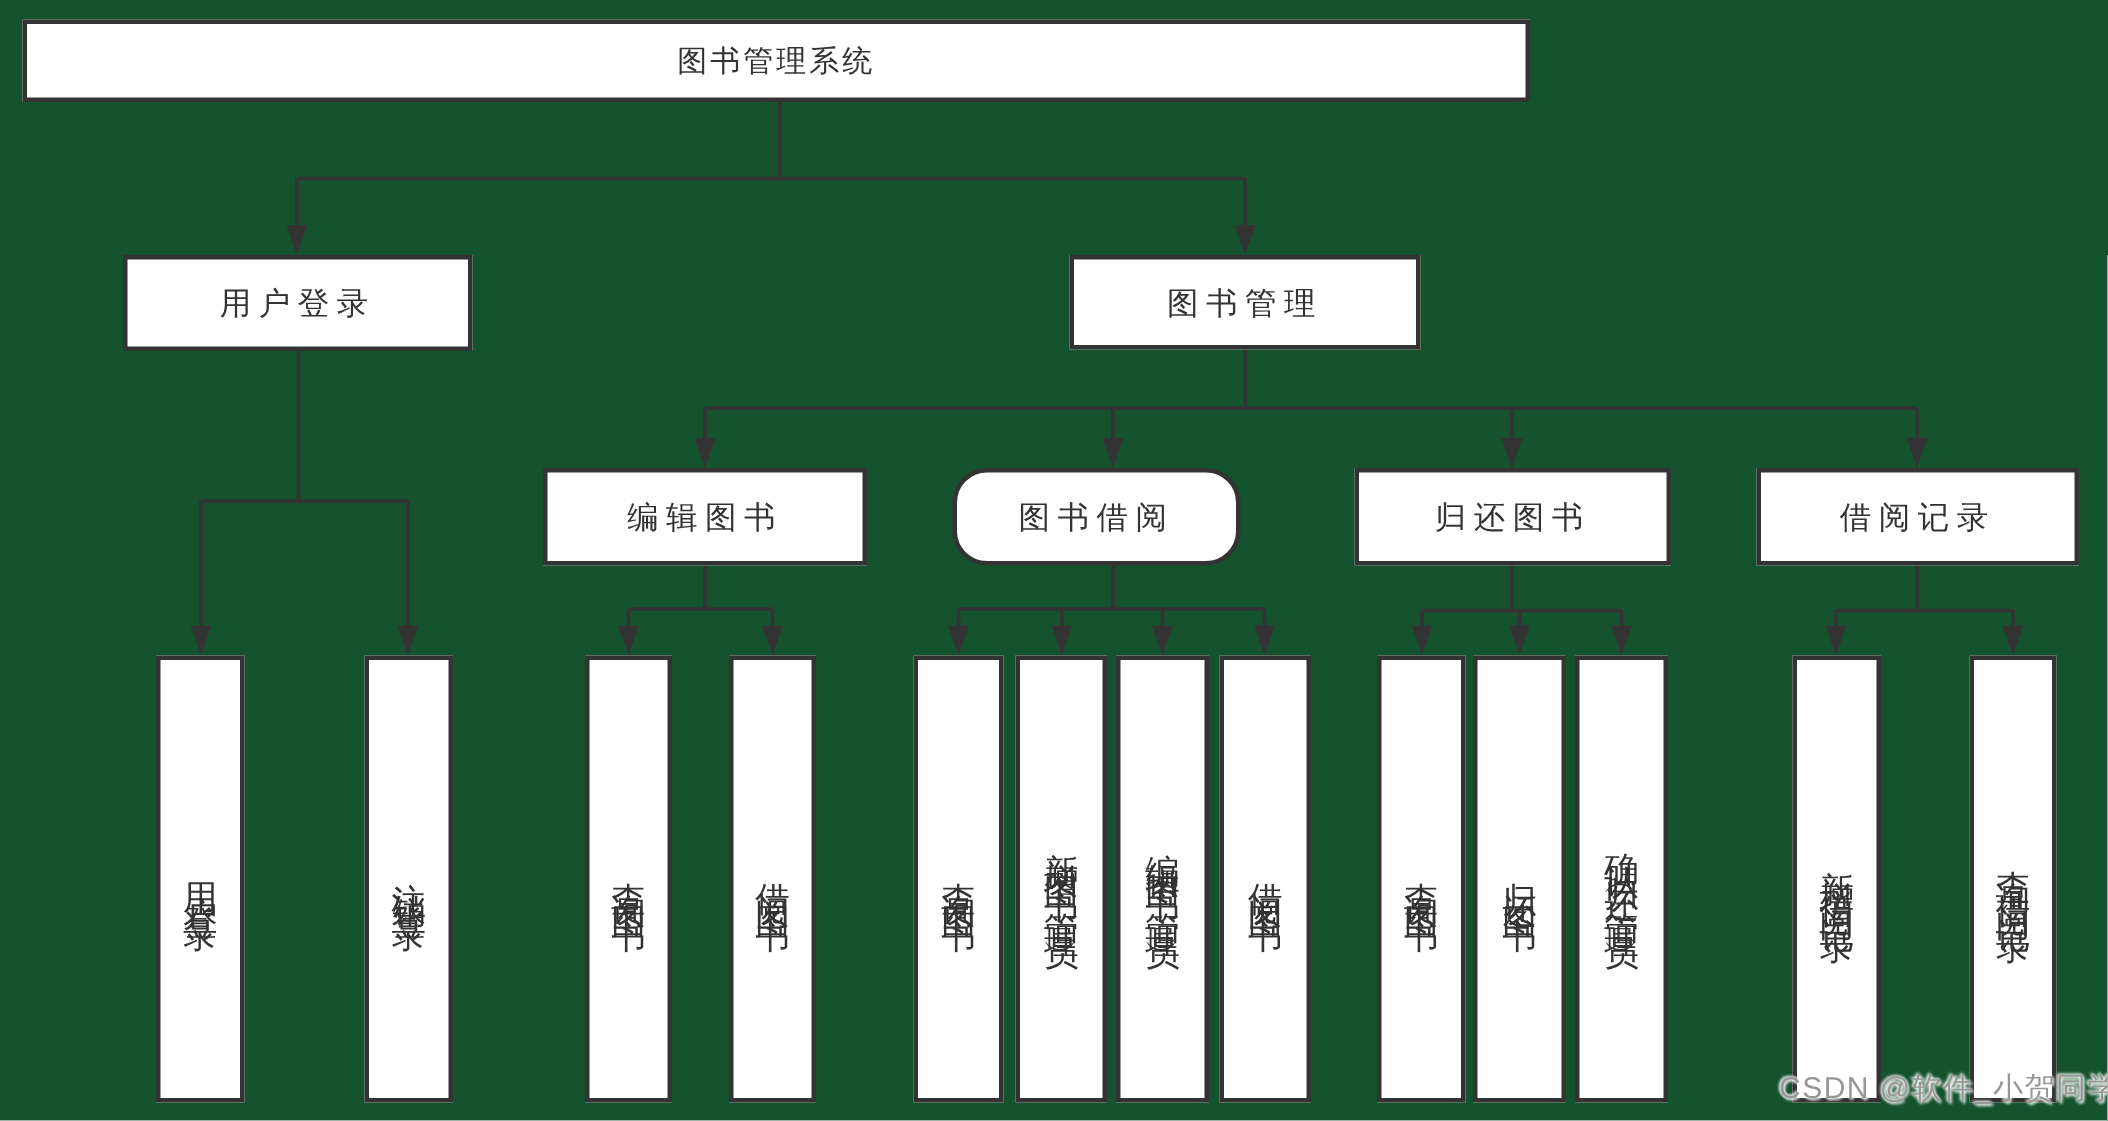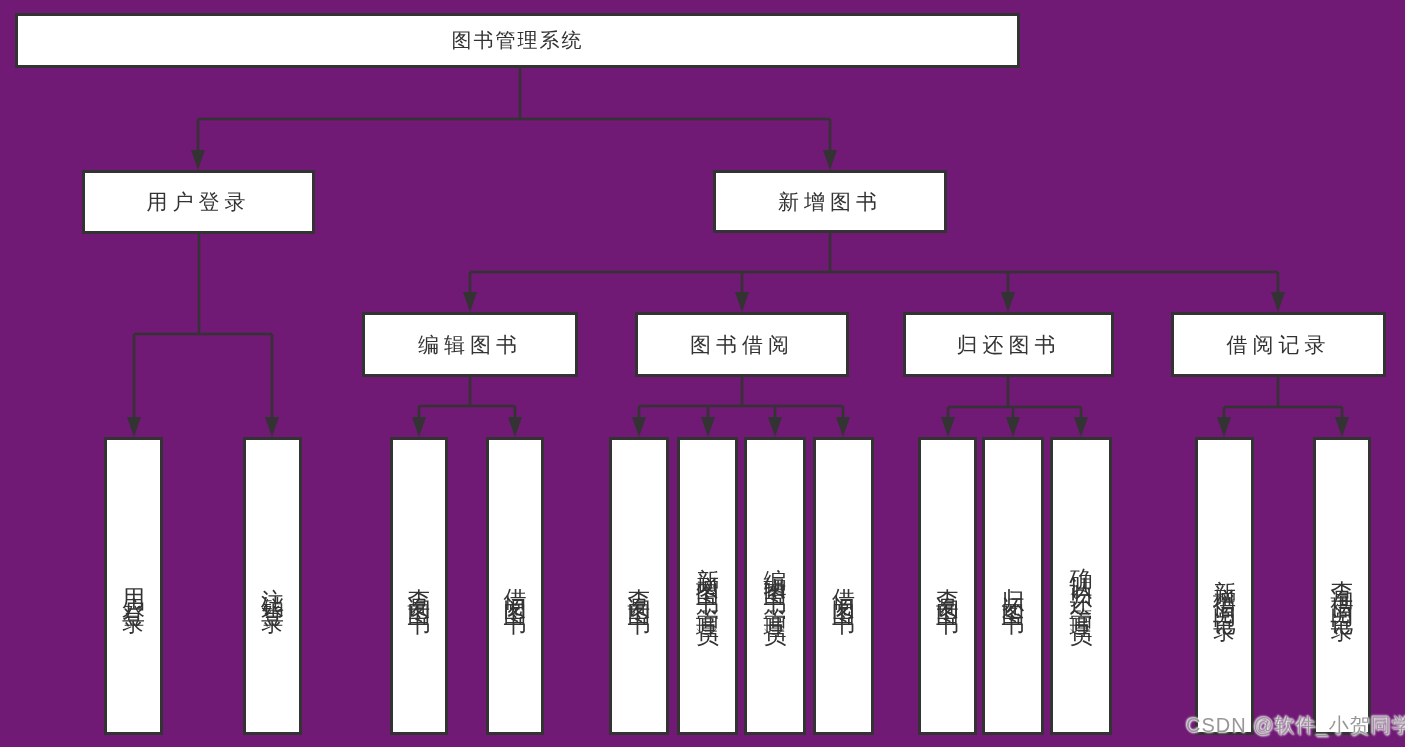--- a/index.html
+++ b/index.html
@@ -1,20 +1,20 @@
 <!DOCTYPE html>
 <html><head>
 <meta charset="utf-8">
 <style>
   html, body { margin: 0; padding: 0; background: #ffffff; }
   .canvas {
     position: relative;
     width: 1405px;
     height: 747px;
-    background: #701a75;
+    background: #14532d;
     font-family: "Liberation Sans", sans-serif;
     color: #333333;
     overflow: hidden;
   }
   svg.connectors {
     position: absolute;
     left: 0; top: 0;
     width: 1405px; height: 747px;
   }
   .node {
@@ -98,24 +98,24 @@
     <g>
       <path d="M1278 377 V407 M1224 407 H1342 M1224 407 V422 M1342 407 V422"></path>
       <polygon fill="#333333" stroke="none" points="1217,417 1231,417 1224,437"></polygon>
       <polygon fill="#333333" stroke="none" points="1335,417 1349,417 1342,437"></polygon>
     </g>
   </svg>
 
   <div class="node title-node" style="left:15px; top:13px; width:1005px; height:55px;">图书管理系统</div>
 
   <div class="node hnode" style="left:82px; top:170px; width:233px; height:64px;">用户登录</div>
-  <div class="node hnode" style="left:713px; top:170px; width:234px; height:63px;">新增图书</div>
+  <div class="node hnode" style="left:713px; top:170px; width:234px; height:63px;">图书管理</div>
 
   <div class="node hnode" style="left:362px; top:312px; width:216px; height:65px;">编辑图书</div>
-  <div class="node hnode" style="left:635px; top:312px; width:214px; height:65px;">图书借阅</div>
+  <div class="node hnode" style="left:635px; top:312px; width:192px; height:65px;border-radius:23px;">图书借阅</div>
   <div class="node hnode" style="left:903px; top:312px; width:211px; height:65px;">归还图书</div>
   <div class="node hnode" style="left:1171px; top:312px; width:215px; height:65px;">借阅记录</div>
 
   <div class="node vnode" style="left:104px; top:437px; width:59px; height:298px;">用户登录</div>
   <div class="node vnode" style="left:243px; top:437px; width:59px; height:298px;">注销登录</div>
 
   <div class="node vnode" style="left:390px; top:437px; width:58px; height:298px;">查询图书</div>
   <div class="node vnode" style="left:486px; top:437px; width:58px; height:298px;">借阅图书</div>
 
   <div class="node vnode" style="left:609px; top:437px; width:60px; height:298px;">查询图书</div>

